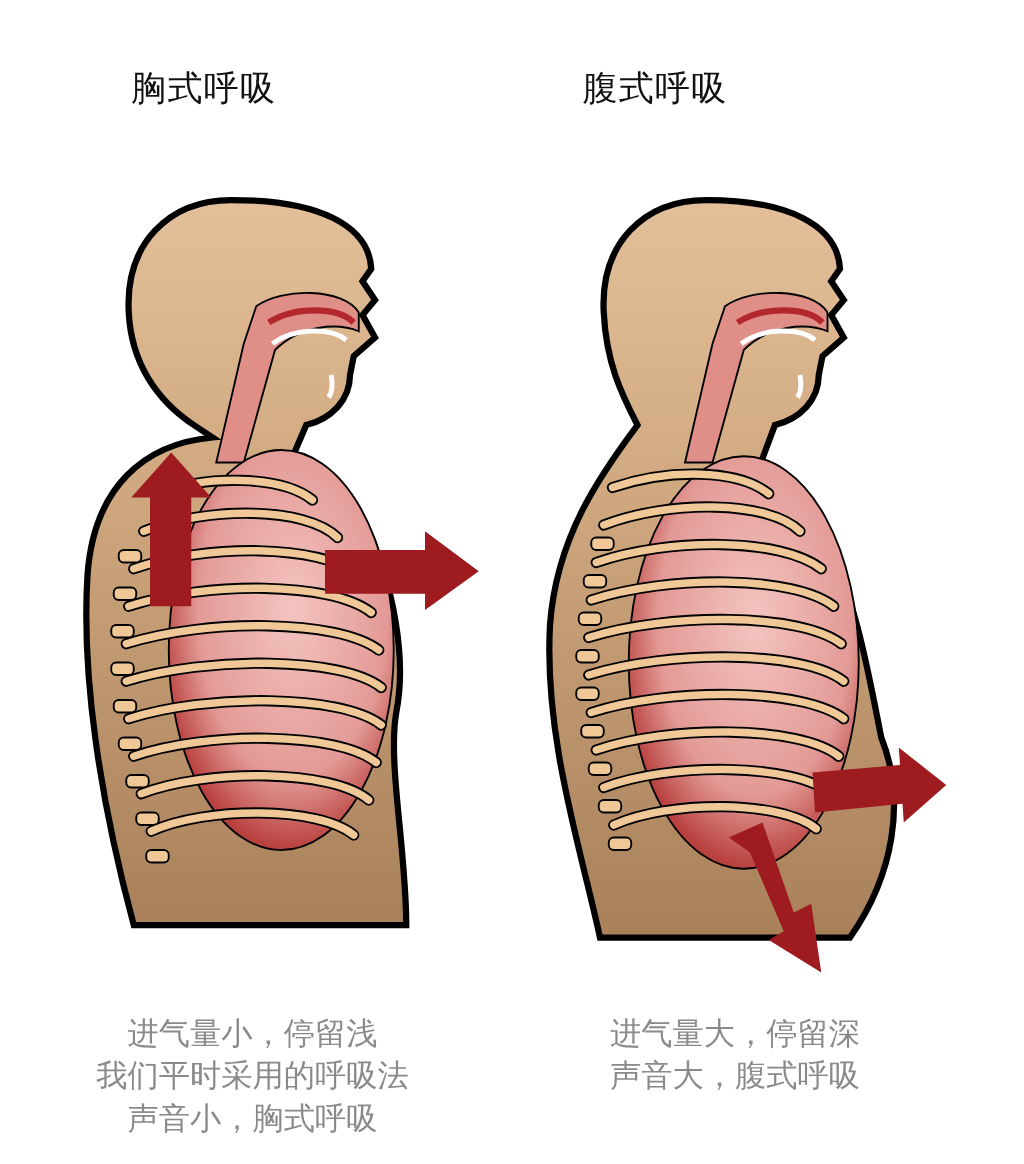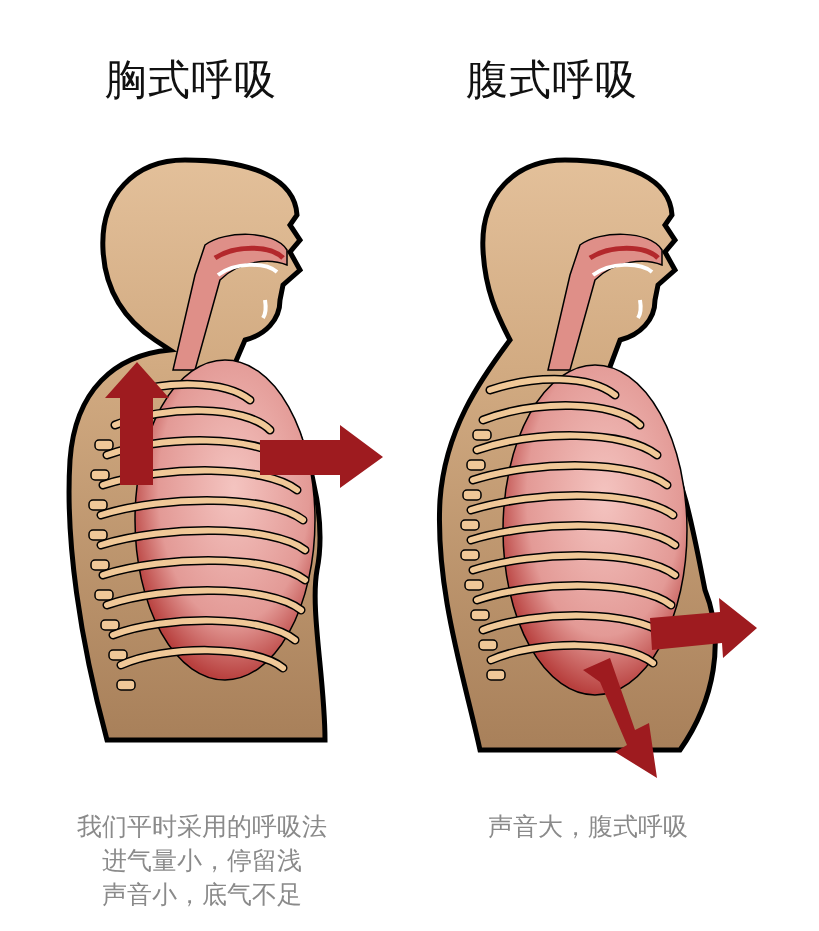--- a/index.html
+++ b/index.html
@@ -1,18 +1,18 @@
 <!DOCTYPE html>
 <html><head>
 <meta charset="utf-8">
 <style>
   html, body { margin: 0; padding: 0; background: #ffffff; }
   body { width: 819px; height: 931px; position: relative; overflow: hidden;
          font-family: "DejaVu Sans", "Liberation Sans", sans-serif; }
-  .title { position: absolute; top: 52px; font-size: 42px; color: #111; font-weight: 500;
+  .title { position: absolute; top: 52px; font-size: 28px; color: #111; font-weight: 500;
            letter-spacing: 1px; white-space: nowrap; }
   .title.left { left: 105px; }
   .title.right { left: 466px; text-align: center; }
   .figure { position: absolute; top: 140px; }
   .figure.left { left: 55px; width: 340px; height: 620px; }
   .figure.right { left: 425px; width: 350px; height: 650px; }
   .caption { position: absolute; top: 810px; width: 360px; text-align: center;
              color: #8a8a8a; font-size: 25px; line-height: 34px; }
   .caption.left { left: 22px; }
   .caption.right { left: 408px; }
@@ -152,19 +152,20 @@
     <path d="M48 430 C 110 410, 218 410, 250 435"></path>
     <path d="M52 460 C 110 440, 215 440, 246 465"></path>
     <path d="M58 490 C 110 470, 210 470, 240 495"></path>
     <path d="M66 520 C 110 500, 200 500, 228 523"></path>
   </g>
   <path d="M225 478 L 295 472 L 294 458 L 332 488 L 298 518 L 297 503 L 227 510 Z" fill="#9e1b1f"></path>
   <path d="M158 530 L 185 518 L 210 590 L 224 583 L 232 638 L 190 612 L 202 605 L 175 542 Z" fill="#9e1b1f"></path>
 </svg>
 
 <div class="caption left">
+  <div>进气量小，停留浅</div>
   <div>我们平时采用的呼吸法</div>
-  <div>进气量小，停留浅</div>
-  <div>声音小，底气不足</div>
+  <div>声音小，胸式呼吸</div>
 </div>
 <div class="caption right">
+  <div>进气量大，停留深</div>
   <div>声音大，腹式呼吸</div>
 </div>
 
 </body></html>

